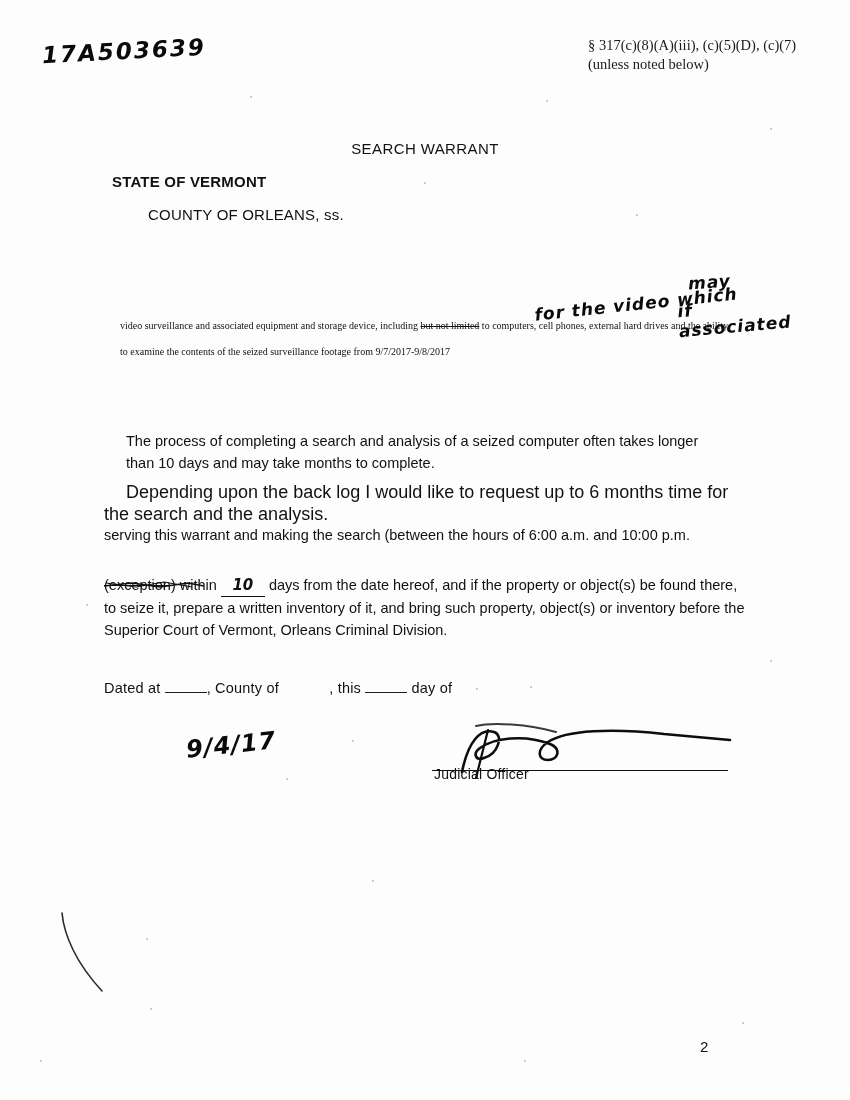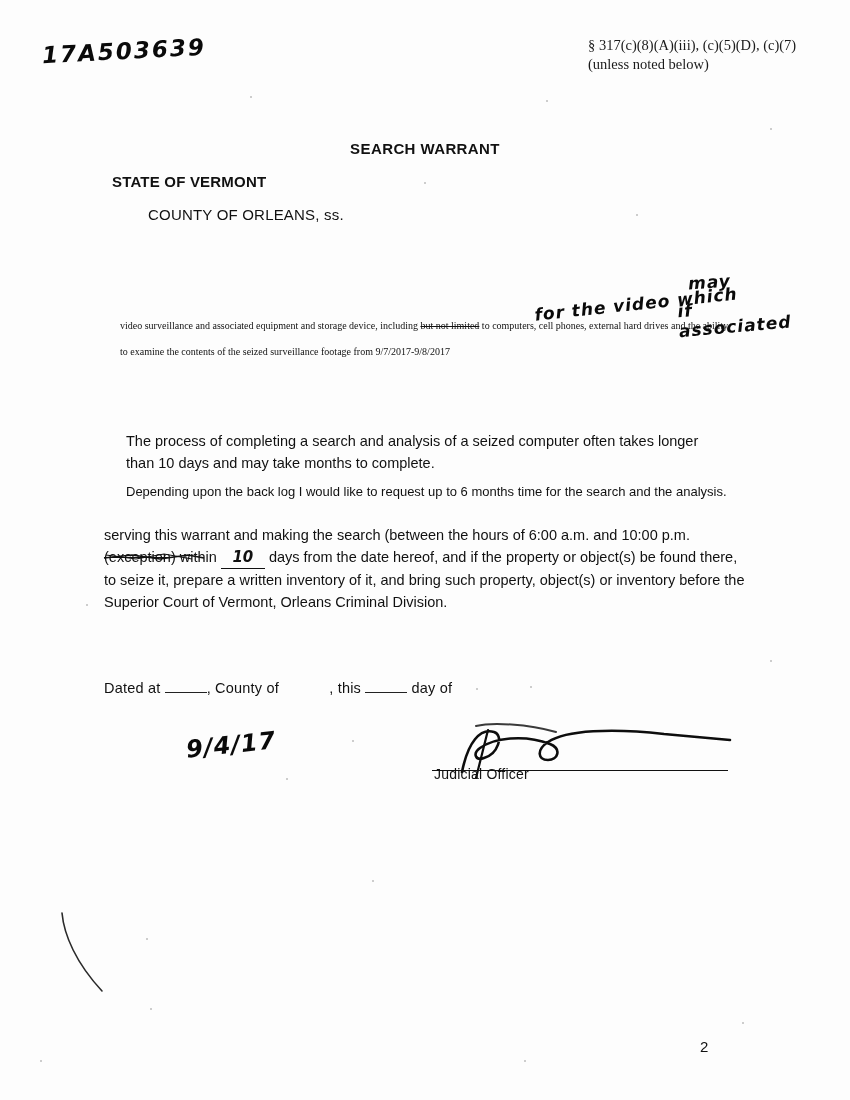--- a/index.html
+++ b/index.html
@@ -42,21 +42,21 @@
     left: 588px; top: 36px;
     font-size: 14.5px;
     line-height: 19px;
     color: #1a1a1a;
   }
   #doc-title {
     left: 0; top: 140px;
     width: 850px;
     text-align: center;
     font-size: 15px;
-    font-weight: bold;
+    font-weight: normal;
     letter-spacing: 0.4px;
   }
   #state-line {
     left: 112px; top: 173px;
     font-size: 15px;
     font-weight: bold;
     letter-spacing: 0.2px;
   }
   #county-line {
     left: 112px; top: 206px;
@@ -102,21 +102,21 @@
   
   #para-process {
     left: 126px; top: 430px;
     width: 600px;
     font-size: 14.5px;
     line-height: 22px;
   }
   #para-backlog {
     left: 104px; top: 481px;
     width: 625px;
-    font-size: 13px;
+    font-size: 18px;
     line-height: 22px;
     text-indent: 22px;
   }
   #para-serving {
     left: 104px; top: 524px;
     width: 648px;
     font-size: 14.5px;
     line-height: 22px;
   }
   #para-issued {
@@ -139,20 +139,21 @@
     left: -2px; top: 7px;
     width: 104px; height: 8px;
     pointer-events: none;
   }
   .days-fill {
     display: inline-block;
     position: relative;
     width: 44px;
     border-bottom: 1.2px solid #111;
     text-align: center;
+    margin-top: 28px;
   }
   .days-fill span {
     font-family: "DejaVu Sans", sans-serif;
     font-style: italic;
     font-weight: 600;
     font-size: 15px;
   }
   
   #sign-date {
     left: 186px; top: 731px;

